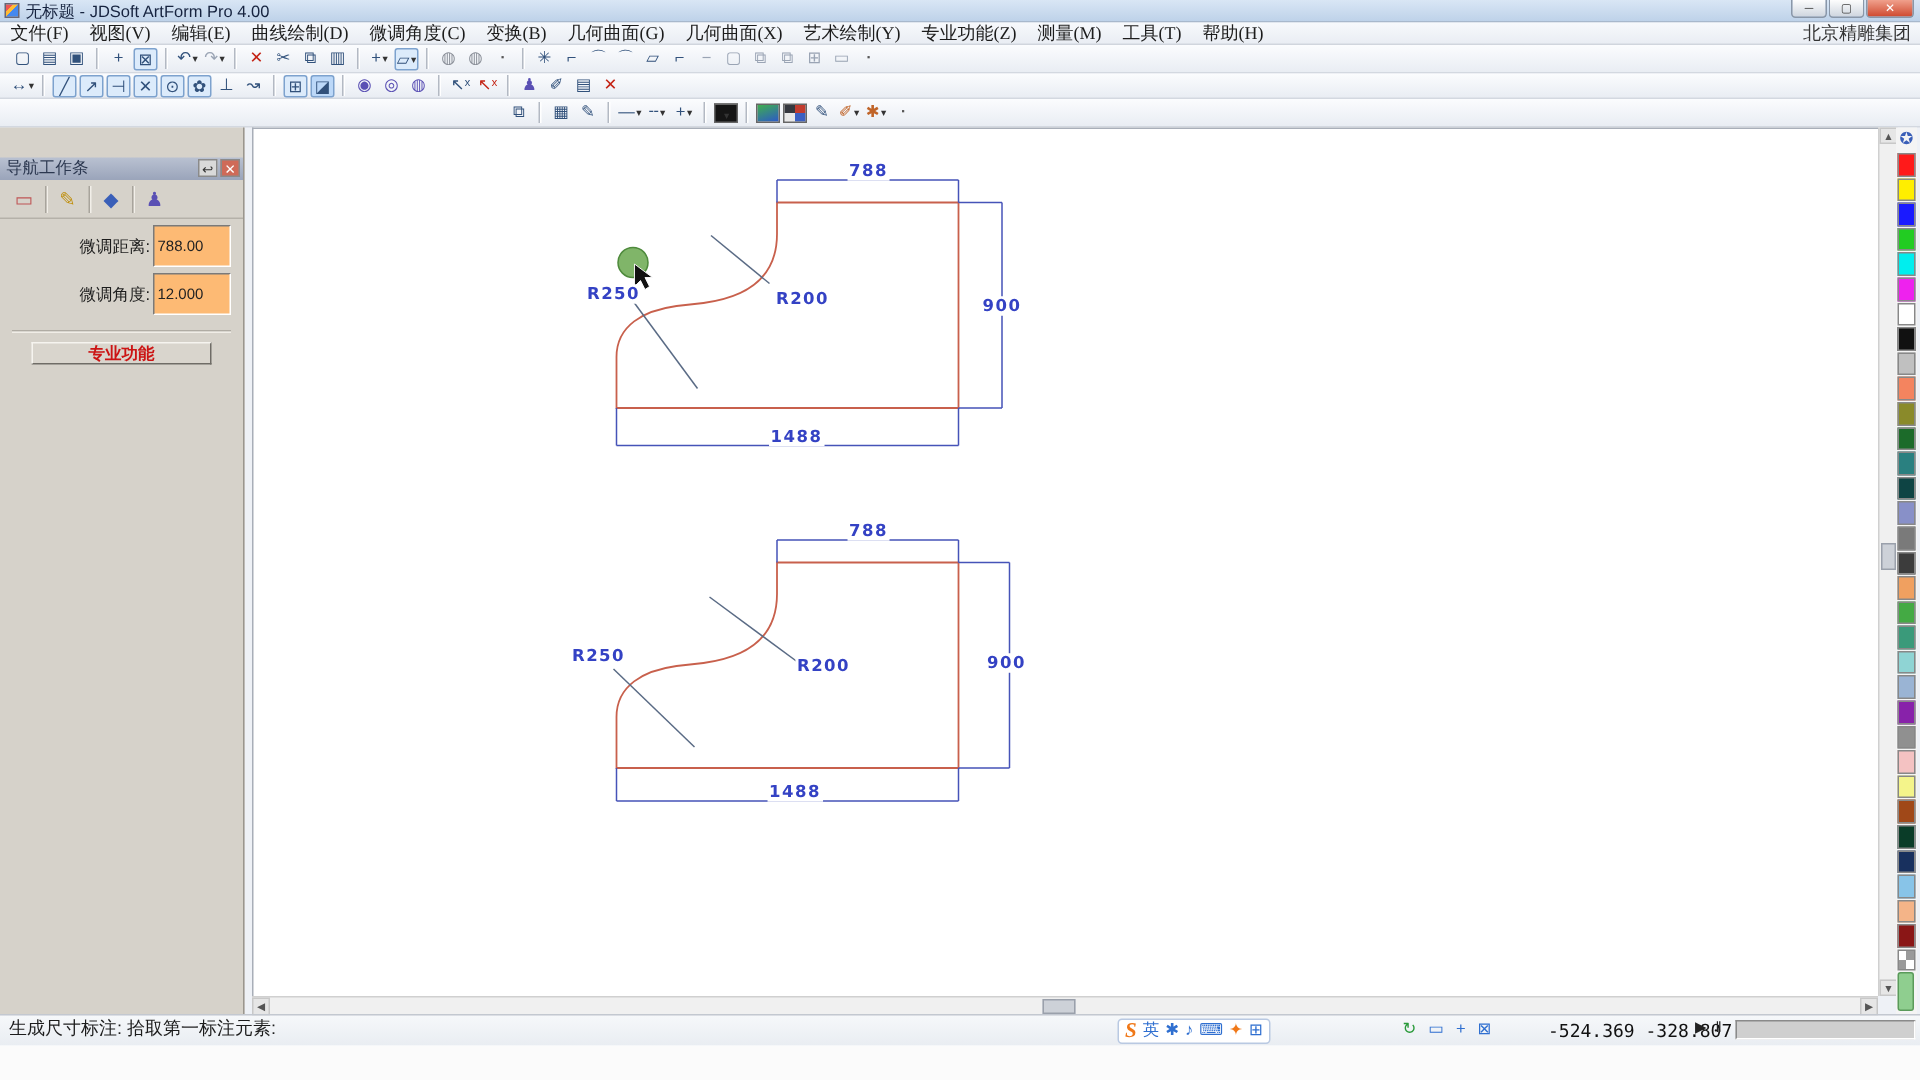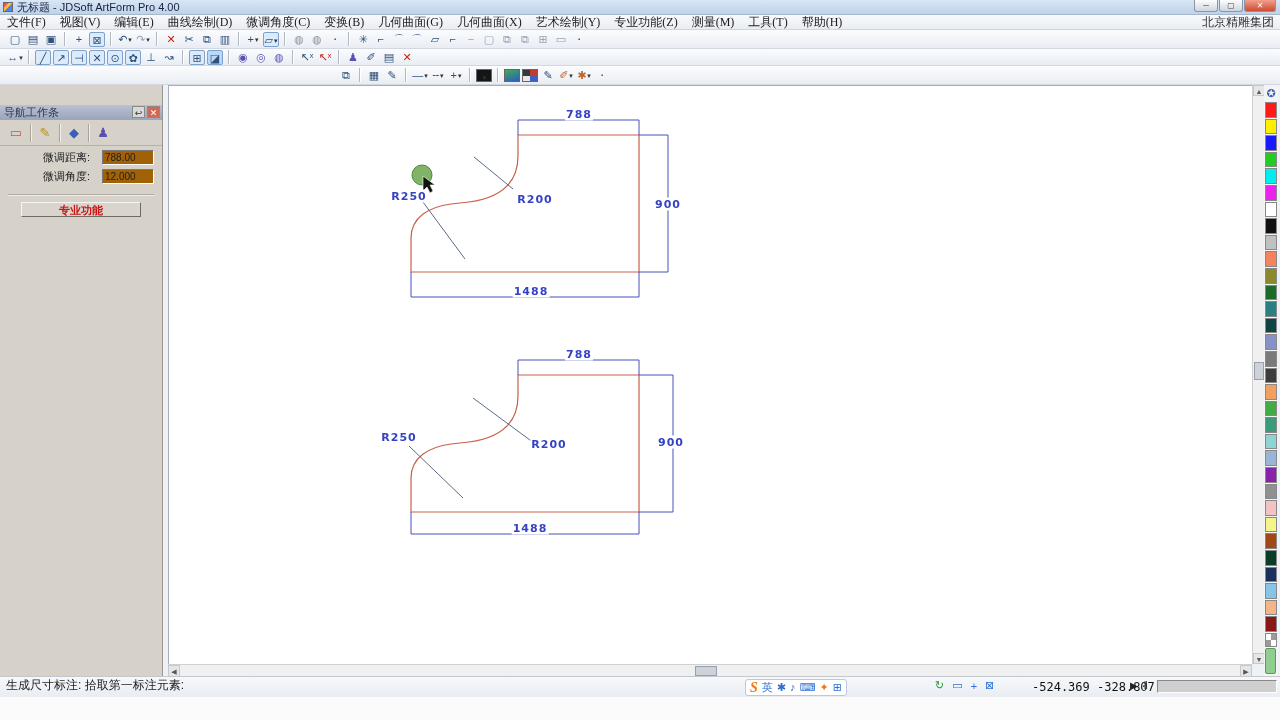--- a/index.html
+++ b/index.html
@@ -58,24 +58,24 @@
     text-align:center; border:1px solid #8a8a8a; background:#d9d9d9; color:#333; }
   .np-pin { right:17px; }
   .np-close { right:2px; background:#cf6a58; color:#fff; }
   .np-tabs { display:flex; align-items:center; padding:3px 2px 2px 4px; border-bottom:1px solid #b5b1a9; }
   .np-tab { width:24px; height:20px; text-align:center; font-size:13px; line-height:20px; }
   .np-tab.t1 { color:#c05858; }
   .np-tab.t2 { color:#c09010; }
   .np-tab.t3 { color:#3a5fb8; }
   .np-tab.t4 { color:#5a50b4; }
   .np-vsep { width:1px; height:18px; background:#a8a49c; margin:0 2px; box-shadow:1px 0 0 #f2efe9; }
-  .np-field { display:flex; align-items:center; justify-content:flex-end; margin:4px 8px 0 0;gap:10px; }
+  .np-field { display:flex; align-items:center; justify-content:flex-end; margin:4px 8px 0 0; }
   .np-field label { font-size:11px; color:#1c1c1c; margin-right:2px; }
-  .np-field input { width:52px; height:15px; font-size:10px; font-family:"Liberation Sans",sans-serif;
-    border:1px solid; border-color:#7a7a7a #fff #fff #7a7a7a; background:#a16207; color:#222; padding:0 2px; }
+  .np-field input { width:52px; height:28px; font-size:10px; font-family:"Liberation Sans",sans-serif;
+    border:1px solid; border-color:#7a7a7a #fff #fff #7a7a7a; background:#fdba74; color:#222; padding:0 2px; }
   .np-btnsgrid { display:grid; grid-template-columns:52px 52px; gap:3px 6px; justify-content:center; margin-top:8px; }
   .np-btn { height:13px; font-size:10px; line-height:11px; text-align:center; color:#9a9a9a;
     background:#d9d5cd; border:1px solid; border-color:#f6f4ef #6f6c66 #6f6c66 #f6f4ef; }
   .np-sep { height:2px; margin:10px 8px 0 8px; border-top:1px solid #b0aca4; border-bottom:1px solid #f0ede7; }
   .np-settings { display:block; margin:6px auto 0 auto; width:120px; height:15px;
     font-size:11px; font-weight:bold; color:#cc1414; text-align:center; line-height:14px;
     background:#d9d5cd; border:1px solid; border-color:#f6f4ef #6f6c66 #6f6c66 #f6f4ef; }
 
   
   .canvas { position:absolute; left:168px; top:85px; width:1084px; height:579px;

